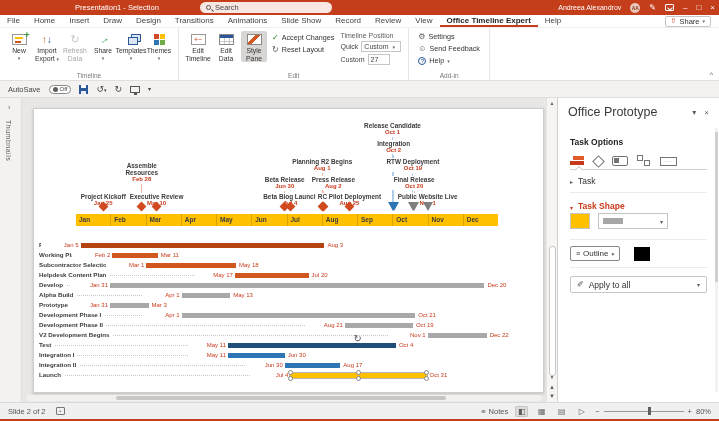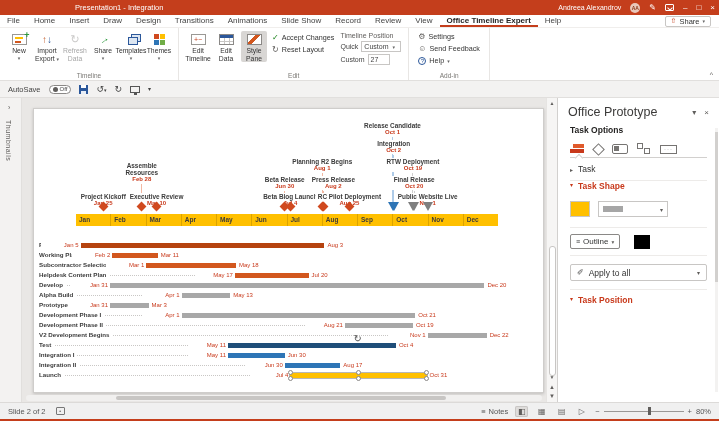--- a/index.html
+++ b/index.html
@@ -117,36 +117,36 @@
   .tbar.sel{box-shadow:0 0 0 .6px #8a8886}
   .hdl{position:absolute;width:5px;height:5px;border-radius:50%;background:#fff;border:1px solid #8a8886;z-index:4}
   .rot{position:absolute;font-size:10px;color:#555;z-index:4;line-height:10px}
 
   
   .pane{position:absolute;left:557px;top:0;width:162px;height:304px;background:#fff;border-left:1px solid #d2d0ce;color:#333}
   .pane-head{display:flex;align-items:center;padding:7px 10px 3px}
   .pane-title{font-size:12.5px;color:#3b3a39;flex:1}
   .pane-hic{font-size:8px;color:#605e5c;margin-left:8px}
   .pane-body{padding:0 12px;position:relative}
-  .topts{font-size:8.5px;font-weight:bold;color:#252423;margin-top:3px}
+  .topts{font-size:8.5px;font-weight:bold;color:#252423;margin-top:15px}
   .ptabs{position:relative;display:flex;align-items:center;gap:9px;margin-top:6px;height:17px;border-bottom:1px solid #d2d0ce}
   .notch{position:absolute;bottom:-4px;left:6px;width:6px;height:6px;background:#fff;border-left:1px solid #d2d0ce;border-top:1px solid #d2d0ce;transform:rotate(45deg)}
   .pi-bars{position:relative;width:15px;height:11px}
   .pi-bars i{position:absolute;left:3px;top:0;width:11px;height:4px;background:#E05A2B}
   .pi-bars em{position:absolute;left:0;top:5px;width:14px;height:4px;background:#C8391B}
   .pi-diamond{width:9px;height:9px;border:1.4px solid #767472;transform:rotate(45deg)}
   .pi-taskms{position:relative;width:16px;height:10px;border:1.4px solid #767472;border-radius:2px}
   .pi-taskms i{position:absolute;left:1px;top:1px;width:5px;height:5px;background:#767472}
   .pi-subs{position:relative;width:14px;height:12px}
   .pi-subs i,.pi-subs em{position:absolute;width:6px;height:6px;border:1.3px solid #767472}
   .pi-subs em{left:7px;top:5px}
   .pi-elapsed{width:17px;height:9px;border:1.3px solid #767472;font-size:6px;line-height:6px;text-align:center;color:#767472;letter-spacing:1px}
   .secrow{display:flex;align-items:center;height:23px;border-bottom:1px solid #edebe9;font-size:8.5px;color:#333}
   .secrow .car{font-size:6px;color:#605e5c;margin-right:5px}
-  .sechdr{display:flex;align-items:flex-start;height:18px;font-size:8.5px;font-weight:bold;color:#C8391B}
+  .sechdr{display:flex;align-items:flex-end;height:18px;font-size:8.5px;font-weight:bold;color:#C8391B}
   .sechdr .car{font-size:6px;margin-right:5px}
   .swgold{width:20px;height:16px;background:#FFC000;border:1px solid #c8c6c4}
   .shapesel{width:70px;height:16px;border:1px solid #c8c6c4;display:flex;align-items:center;padding:0 4px;margin-left:8px}
   .shapesel i{width:20px;height:6px;background:#A6A6A6}
   .shapesel .car{margin-left:auto;font-size:6px;color:#605e5c}
   .ogtoggle{margin-left:auto;width:22px;height:10px;border-radius:5px;background:#16A316;position:relative}
   .ogtoggle::after{content:"";position:absolute;right:1px;top:1px;width:8px;height:8px;border-radius:50%;background:#fff}
   .szgrid{display:flex;margin-top:4px;font-size:8px}
   .szcol{width:50%}
   .szlab{font-size:8px;color:#444;margin-bottom:4px}
@@ -181,21 +181,25 @@
   .ztrack{width:80px;height:1px;background:#9a9896;position:relative}
   .zthumb{position:absolute;left:44px;top:-3.5px;width:3px;height:8px;background:#605e5c}
   .edge{position:absolute;left:0;top:419px;width:719px;height:2px;background:#C43E1C}
 </style>
 </head>
 <body>
 
 <div class="win">
 
   <div class="titlebar">
-    <span class="tb-title">Presentation1 - Integration</span>
+    <span class="tb-title">Presentation1 - Selection</span>
+    <div class="searchpill">
+      <span class="mag"></span>
+      <span>Search</span>
+    </div>
     <div class="tb-right">
       <span class="tb-user">Andreea Alexandrov</span>
       <span class="avatar">AA</span>
       <span class="tb-ic">✎</span>
       <span class="ribdisp"></span>
       <span class="tb-ic">–</span>
       <span class="tb-ic">□</span>
       <span class="tb-ic">×</span>
     </div>
   </div>
@@ -601,24 +605,20 @@
             <span class="car">▾</span>
           </span>
           <span class="swblack"></span>
         </div>
         <div class="sep"></div>
         <div class="applyrow">
           <span class="bru">✐</span>
           <span>Apply to all</span>
           <span class="car">▾</span>
         </div>
-        <div class="sechdr tpos">
-          <span class="car">▾</span>
-          <span>Task Position</span>
-        </div>
       </div>
       <div class="pscroll">
           <i></i>
         </div>
     </div>
   </div>
 
   <div class="status">
     <span>Slide 2 of 2</span>
     <span class="st-ic">•</span>

